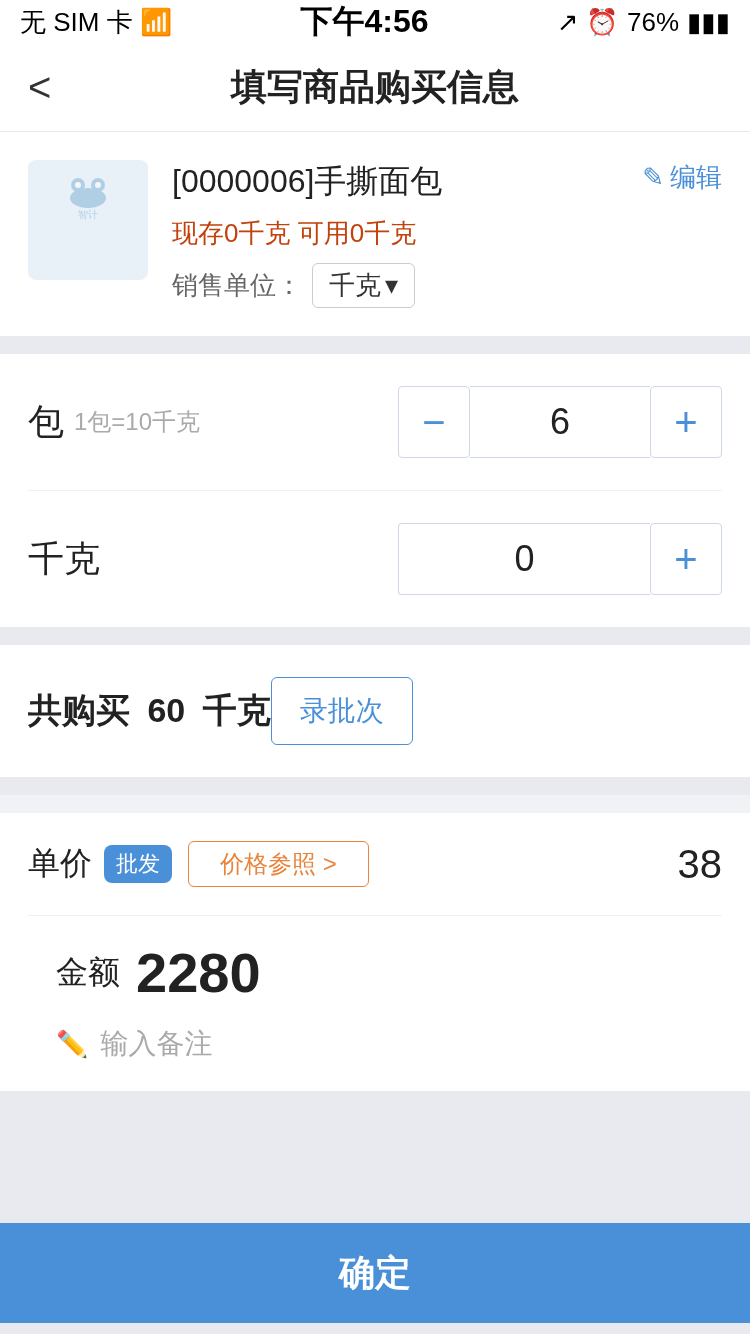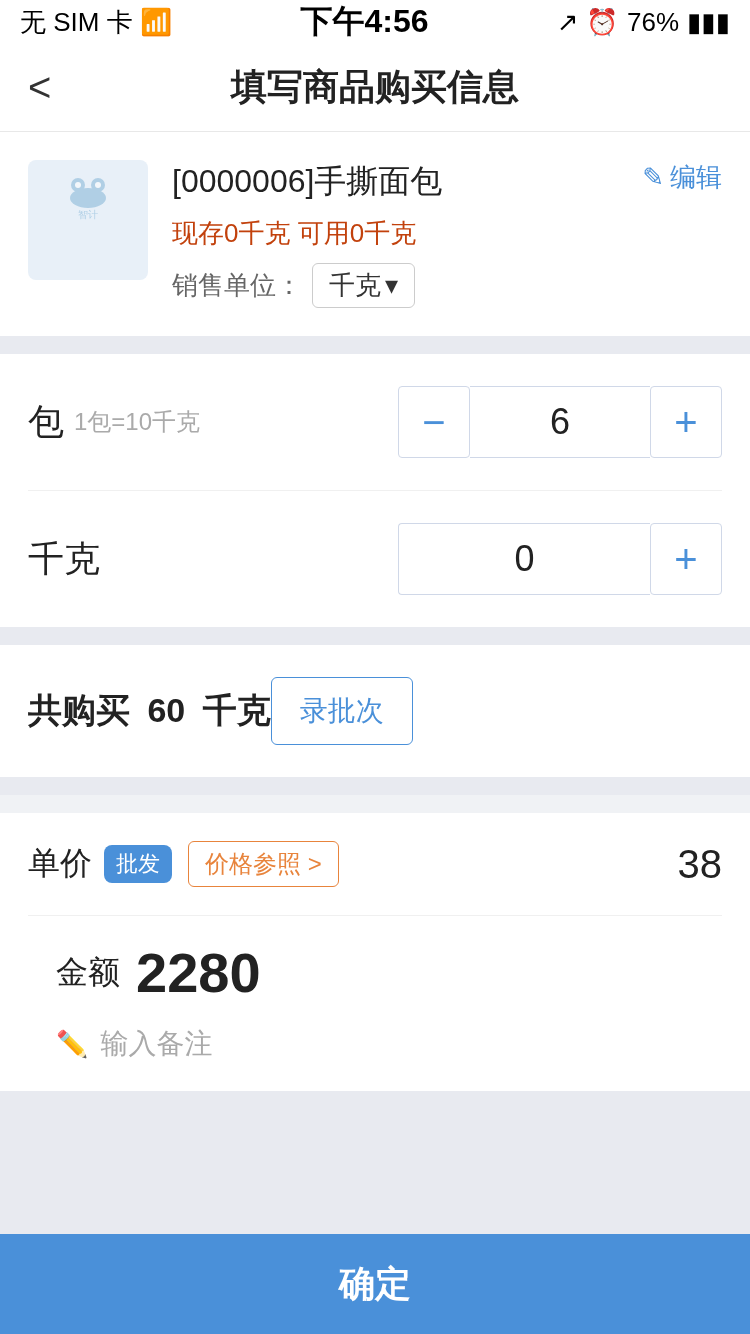--- a/index.html
+++ b/index.html
@@ -212,21 +212,21 @@
       background: #4a90d9;
       color: #fff;
       font-size: 22px;
       padding: 4px 12px;
       border-radius: 8px;
     }
     .price-ref-btn {
       margin-left: 16px;
       border: 1px solid #e8843c;
       border-radius: 6px;
-      padding: 6px 16px;
+      padding: 6px 31px;
       font-size: 24px;
       color: #e8843c;
       background: #fff;
       display: flex;
       align-items: center;
       gap: 4px;
       cursor: pointer;
     }
     .price-value {
       margin-left: auto;
@@ -268,21 +268,21 @@
     
     .empty-space {
       flex: 1;
       background: #e8eaf0;
       min-height: 300px;
     }
 
     
     .bottom-btn {
       position: fixed;
-      bottom: 0;
+      bottom: 11px;
       left: 0;
       width: 750px;
       height: 100px;
       background: #4a90d9;
       display: flex;
       align-items: center;
       justify-content: center;
       font-size: 36px;
       font-weight: 600;
       color: #fff;

